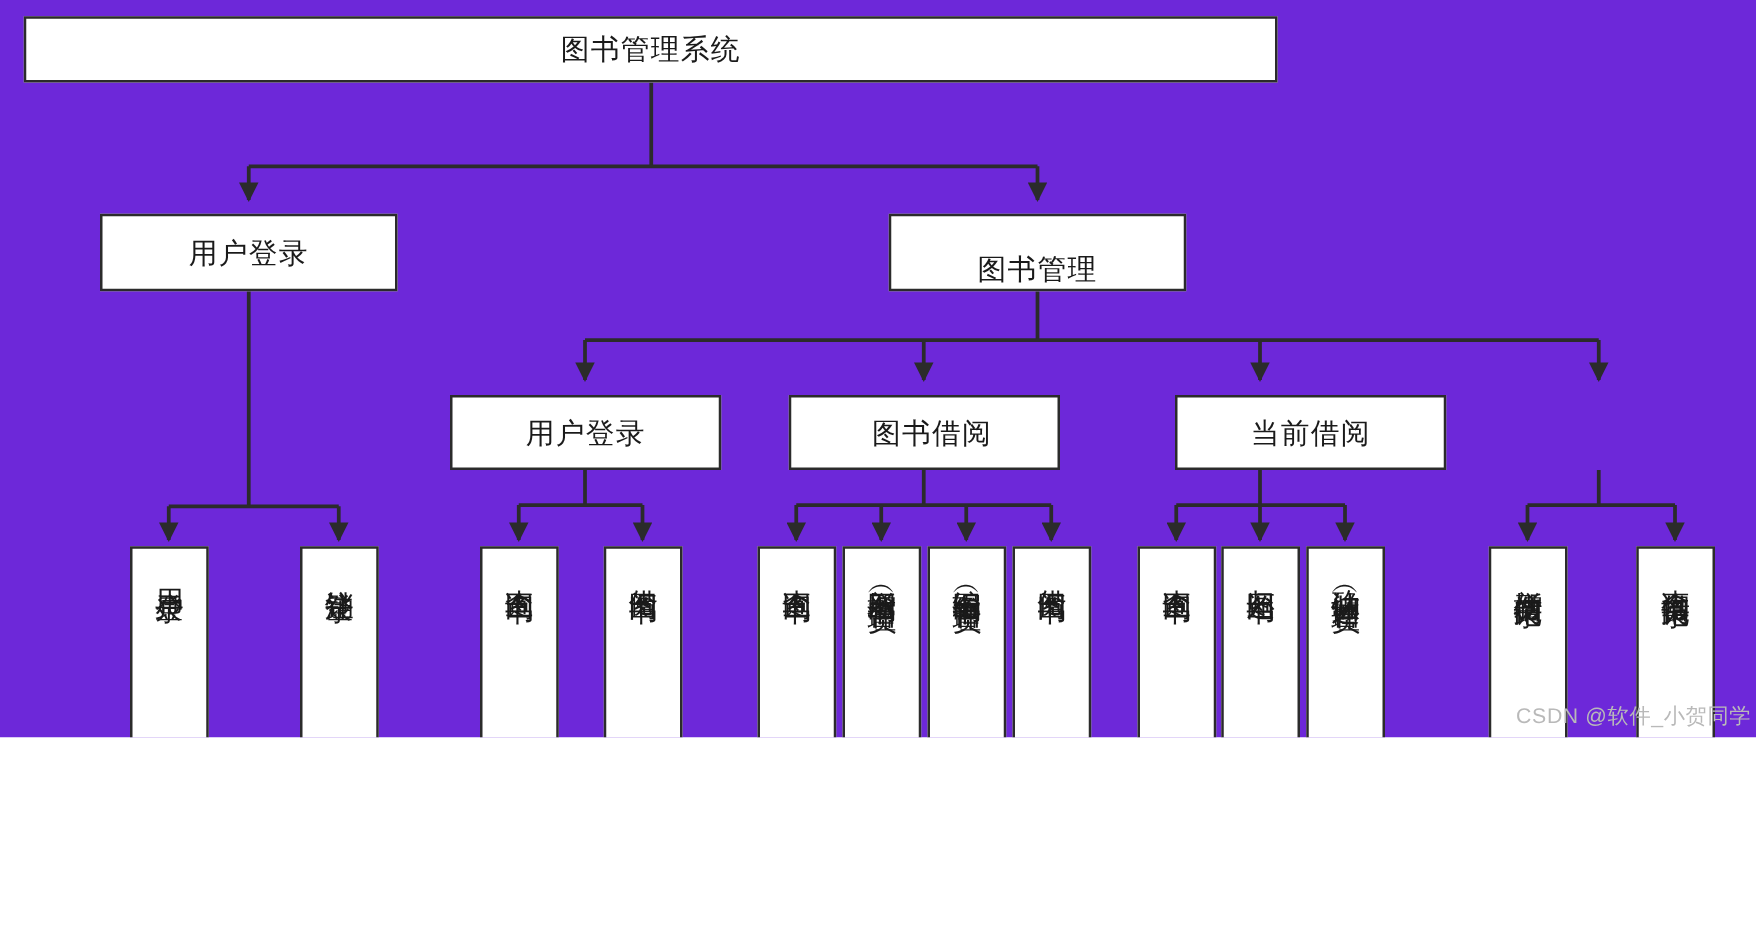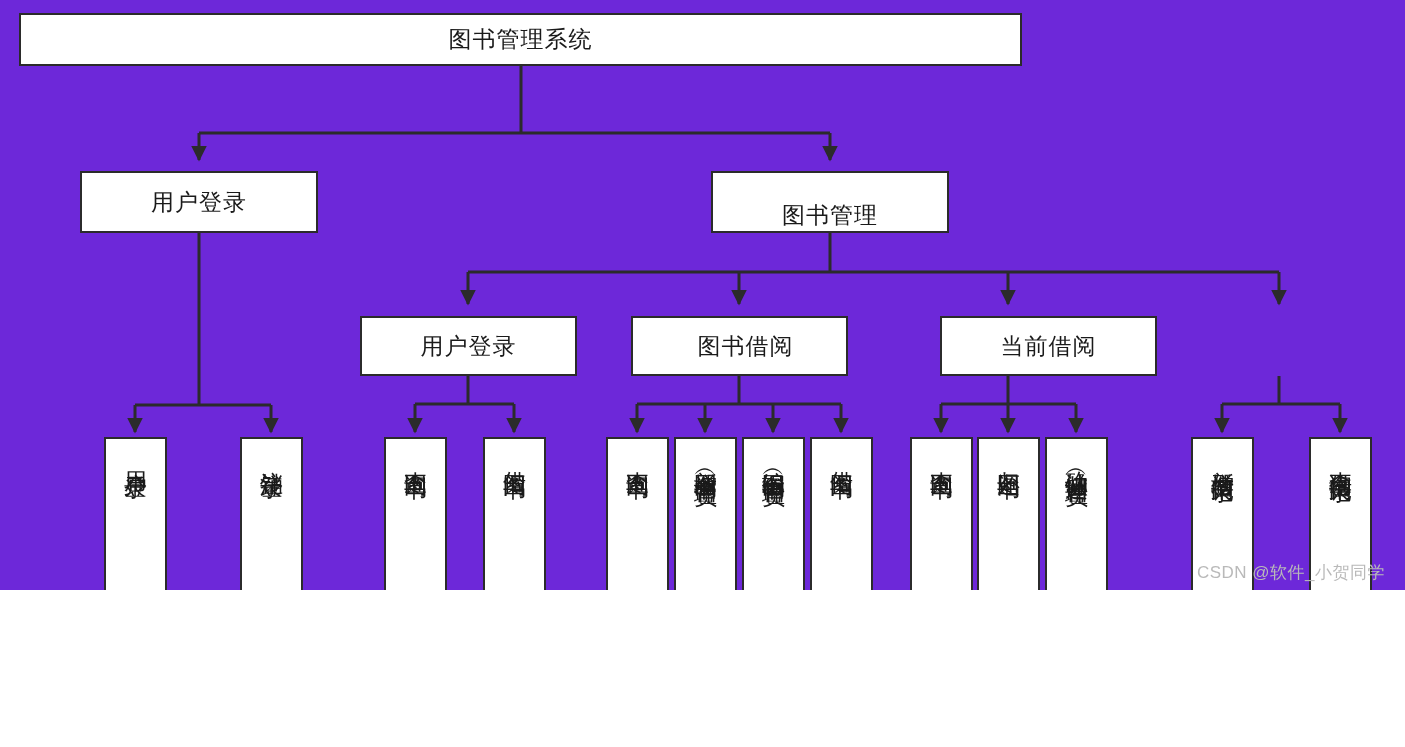--- a/index.html
+++ b/index.html
@@ -47,21 +47,21 @@
     writing-mode: vertical-rl;
     text-orientation: upright;
     font-size: 23px;
     line-height: 1.18;
     letter-spacing: 2px;
     white-space: nowrap;
     text-align: left;
   }
   .watermark {
     position: absolute;
-    right: 20px;
+    right: 4px;
     bottom: 6px;
     font-size: 17px;
     color: #b9b9b9;
     letter-spacing: 0.5px;
     white-space: nowrap;
     pointer-events: none;
   }
 </style>
 </head>
 <body>

